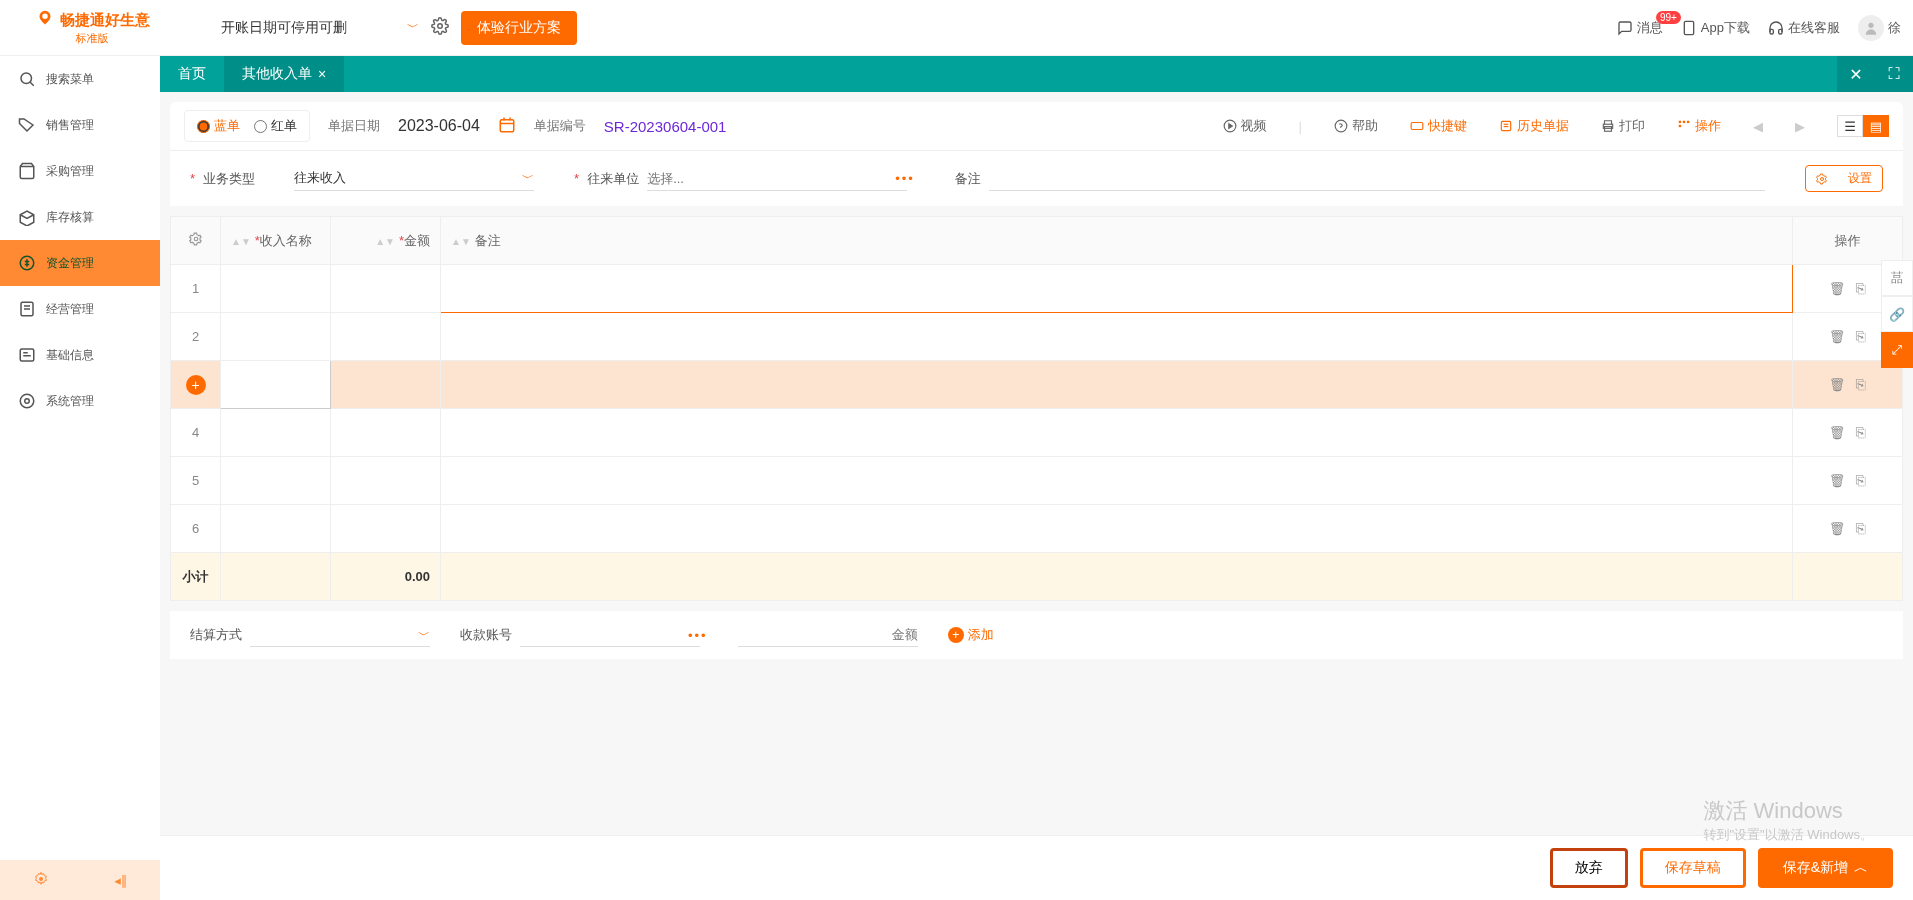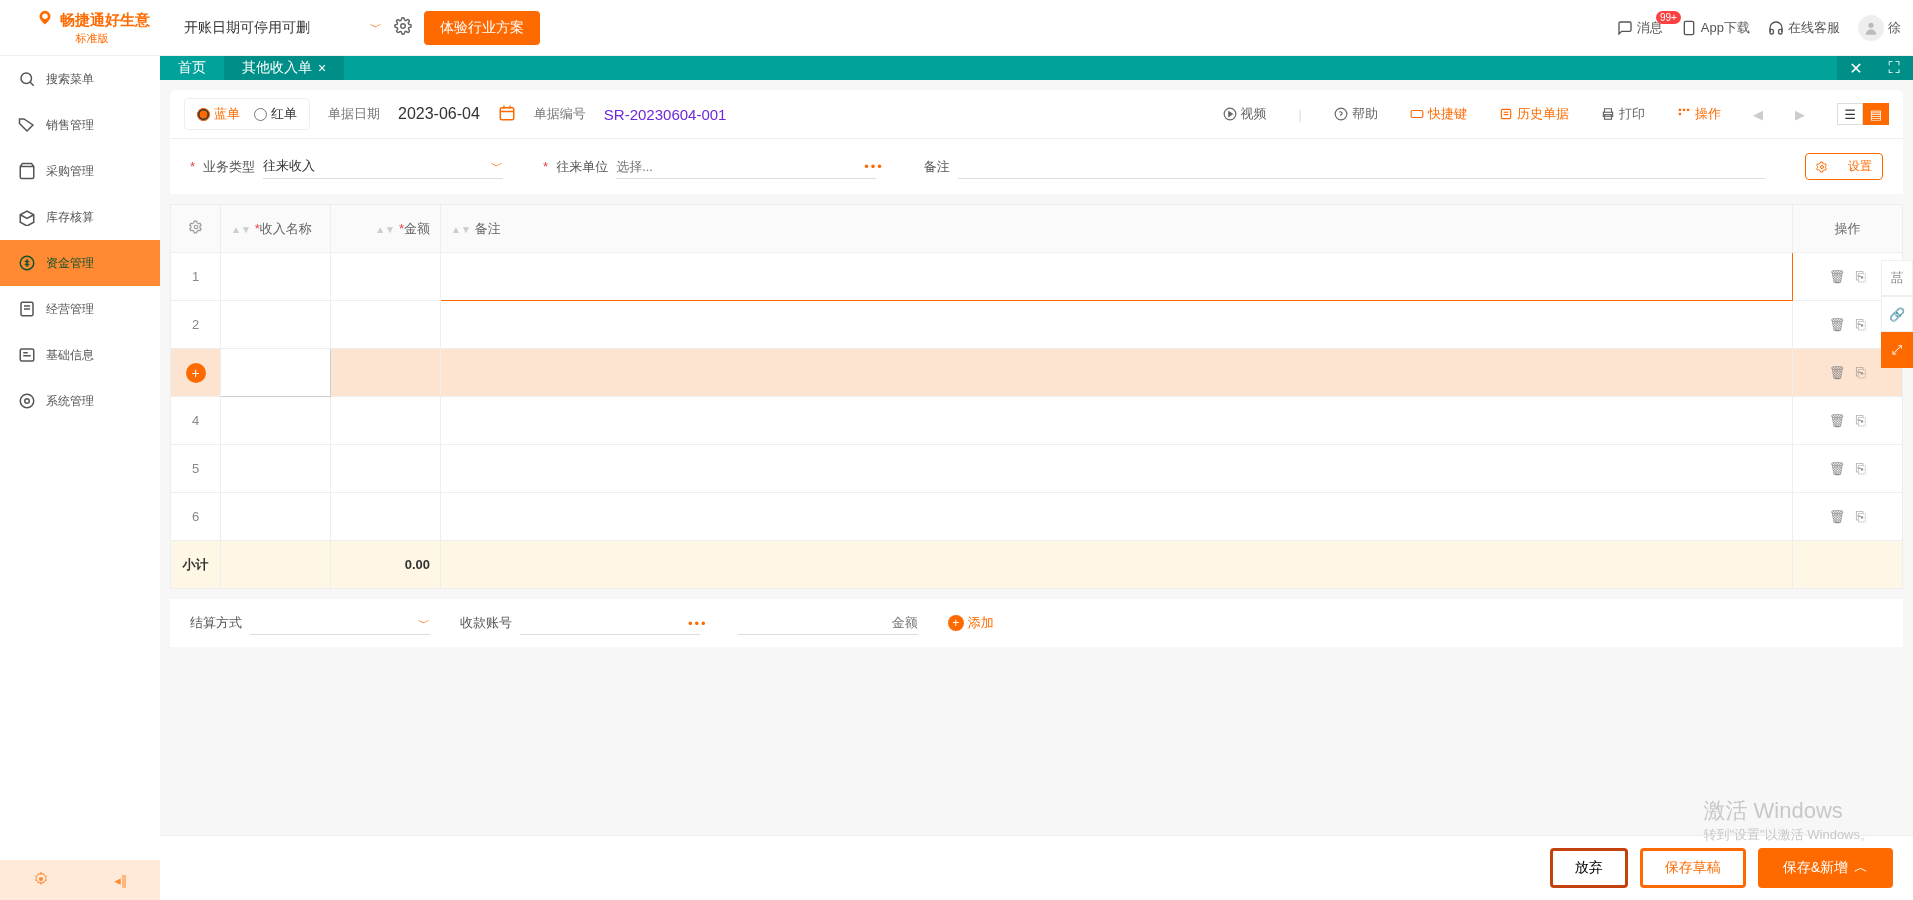--- a/index.html
+++ b/index.html
@@ -6,21 +6,21 @@
 body { font-family: "Microsoft YaHei", Arial, sans-serif; font-size: 13px; color: #333; background: #fff; overflow: hidden; }
 
 
 .header { display: flex; align-items: center; height: 56px; padding: 0 12px; border-bottom: 1px solid #f0f0f0; }
 .logo-wrap { display: flex; flex-direction: column; align-items: center; width: 160px; }
 .logo-row { display: flex; align-items: center; gap: 4px; }
 .logo-icon { width: 22px; height: 22px; color: #ff6a00; }
 .logo-text { font-size: 15px; font-weight: 600; color: #ff6a00; }
 .logo-sub { font-size: 11px; color: #ff6a00; }
 .header-mid { display: flex; align-items: center; gap: 12px; margin-left: 12px; }
-.dropdown-btn { display: flex; align-items: center; gap: 60px; font-size: 14px; color: #333; cursor: pointer; }
+.dropdown-btn { display: flex; align-items: center; gap: 60px; font-size: 14px; color: #333; cursor: pointer; margin-left: 37px; }
 .chev { color: #ff6a00; font-size: 12px; }
 .gear-btn { color: #666; cursor: pointer; }
 .primary-btn { background: #ff6a00; color: #fff; padding: 8px 16px; border-radius: 4px; font-size: 14px; border: none; cursor: pointer; }
 .header-right { margin-left: auto; display: flex; align-items: center; gap: 18px; }
 .hdr-item { display: flex; align-items: center; gap: 4px; color: #555; cursor: pointer; font-size: 13px; position: relative; }
 .badge { position: absolute; top: -8px; right: -18px; background: #ff4040; color: #fff; font-size: 10px; padding: 1px 4px; border-radius: 8px; }
 .avatar { width: 26px; height: 26px; border-radius: 50%; background: #eee; display: flex; align-items: center; justify-content: center; color: #bbb; }
 
 
 .layout { display: flex; height: calc(100vh - 56px); }
@@ -28,21 +28,21 @@
 .side-item { display: flex; align-items: center; gap: 10px; padding: 14px 18px; color: #555; font-size: 12px; cursor: pointer; }
 .side-item.active { background: #ff8a33; color: #14532d; border-radius: 0 0 0 0; }
 .side-item .mi { width: 18px; height: 18px; flex-shrink: 0; }
 .side-footer { margin-top: auto; background: #ffe9d9; height: 40px; display: flex; align-items: center; justify-content: space-around; }
 .side-footer span { color: #ff8a33; cursor: pointer; }
 
 
 .main { flex: 1; display: flex; flex-direction: column; background: #f7f7f7; min-width: 0; }
 
 
-.tabbar { background: #00a29a; display: flex; align-items: stretch; height: 24px; color: #fff; text-align: right; }
+.tabbar { background: #00a29a; display: flex; align-items: stretch; height: 36px; color: #fff; text-align: right; }
 .tab { padding: 0 18px; display: flex; align-items: center; font-size: 14px; cursor: pointer; }
 .tab.active { background: #008f88; }
 .tab .close { margin-left: 6px; font-size: 14px; }
 .tabbar-right { margin-left: auto; display: flex; }
 .tb-btn { width: 38px; display: flex; align-items: center; justify-content: center; background: #008f88; cursor: pointer; font-size: 16px; }
 
 
 .toolbar { background: #fff; margin: 10px 10px 0 10px; border-radius: 6px 6px 0 0; padding: 8px 14px; display: flex; align-items: center; gap: 18px; border-bottom: 1px solid #eee; }
 .radio-group { display: flex; gap: 14px; border: 1px solid #eee; padding: 6px 12px; border-radius: 4px; }
 .radio-opt { display: flex; align-items: center; gap: 4px; cursor: pointer; }
@@ -333,21 +333,21 @@
           <div class="vt-btn">☰</div>
           <div class="vt-btn active">▤</div>
         </div>
       </div>
     </div>
 
     <div class="form-row">
       <div class="field">
         <span class="req">*</span>
         <span class="field-lbl">业务类型</span>
-        <input class="field-input" style="width: 240px;" value="往来收入">
+        <input class="field-input" style="width: 240px; margin-left: 31px;" value="往来收入">
         <span class="field-chevron">﹀</span>
       </div>
       <div class="field">
         <span class="req">*</span>
         <span class="field-lbl">往来单位</span>
         <input class="field-input" style="width: 260px;" placeholder="选择...">
         <span class="field-dots">•••</span>
       </div>
       <div class="field" style="flex:1">
         <span class="field-lbl">备注</span>

